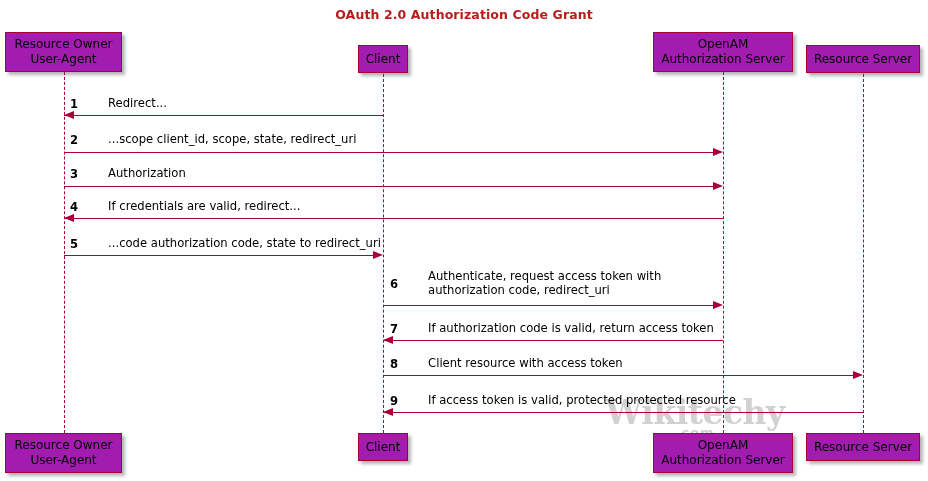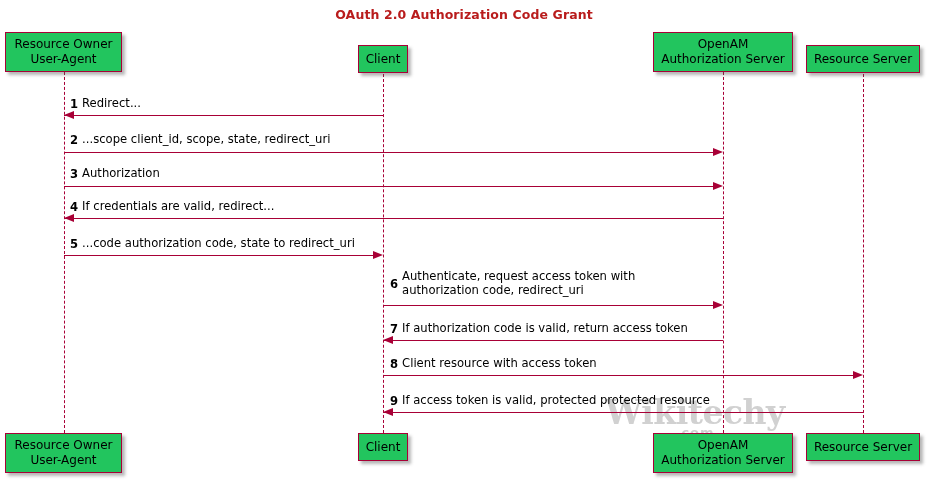--- a/index.html
+++ b/index.html
@@ -27,21 +27,21 @@
     text-align: center;
     font-size: 12.5px;
     font-weight: bold;
     color: #b91c1c;
     letter-spacing: 0.1px;
   }
   
   .participant {
     position: absolute;
     box-sizing: border-box;
-    background: #22c55e;
+    background: #a21caf;
     border: 1.5px solid #A80036;
     box-shadow: 3px 3px 3px rgba(80,80,80,0.42);
     display: flex;
     align-items: center;
     justify-content: center;
     text-align: center;
     font-size: 12px;
     color: #000000;
     line-height: 1.25;
     z-index: 6;
@@ -90,20 +90,21 @@
     display: flex;
     align-items: center;
   }
   .msg-label .seq {
     font-weight: bold;
     margin-right: 4px;
   }
   .msg-label .txt {
     white-space: pre-line;
     line-height: 1.18;
+    margin-left: 26px;
   }
   .msg-label.two-line .seq {
     align-self: center;
   }
   
   .watermark {
     position: absolute;
     z-index: 2;
     pointer-events: none;
     text-align: center;

